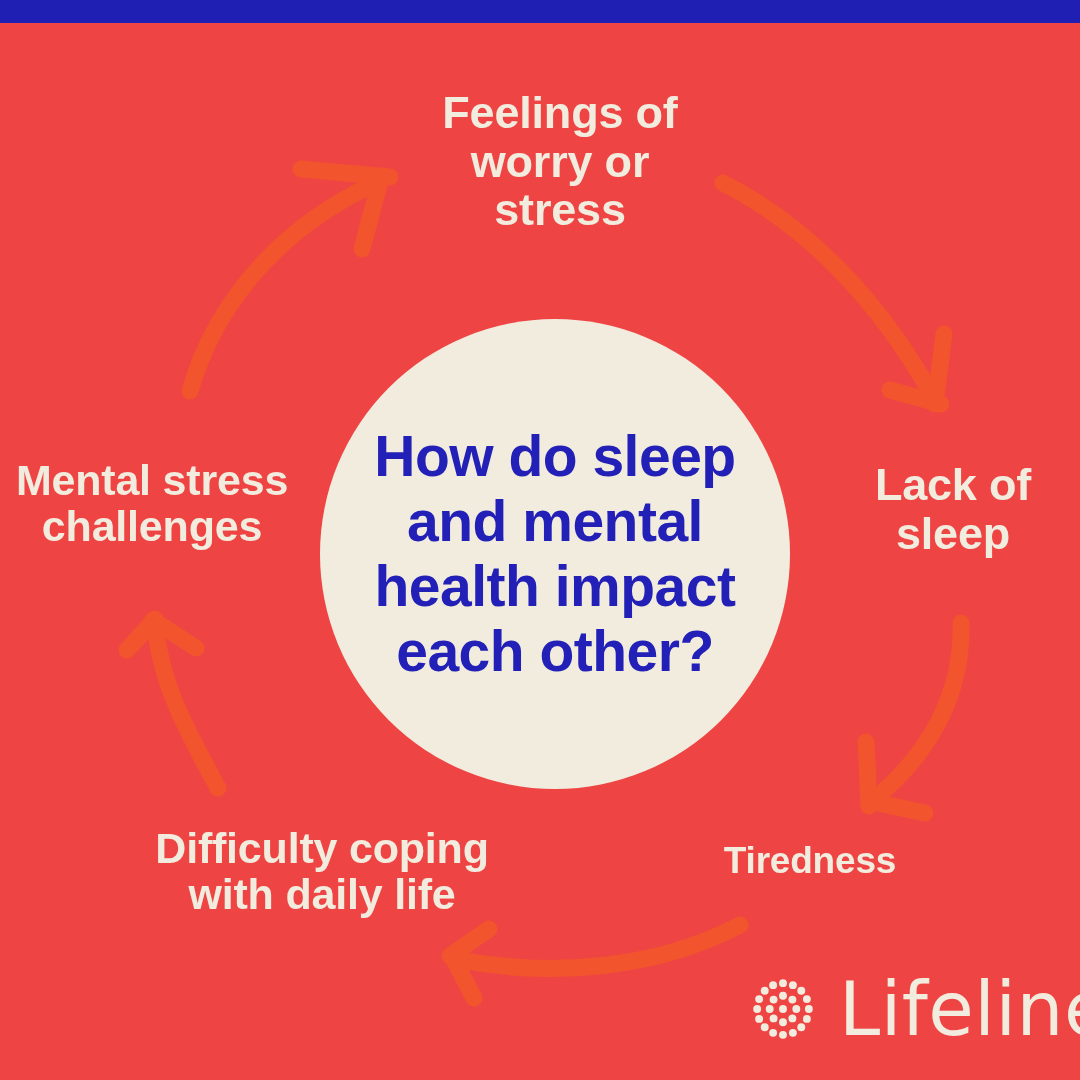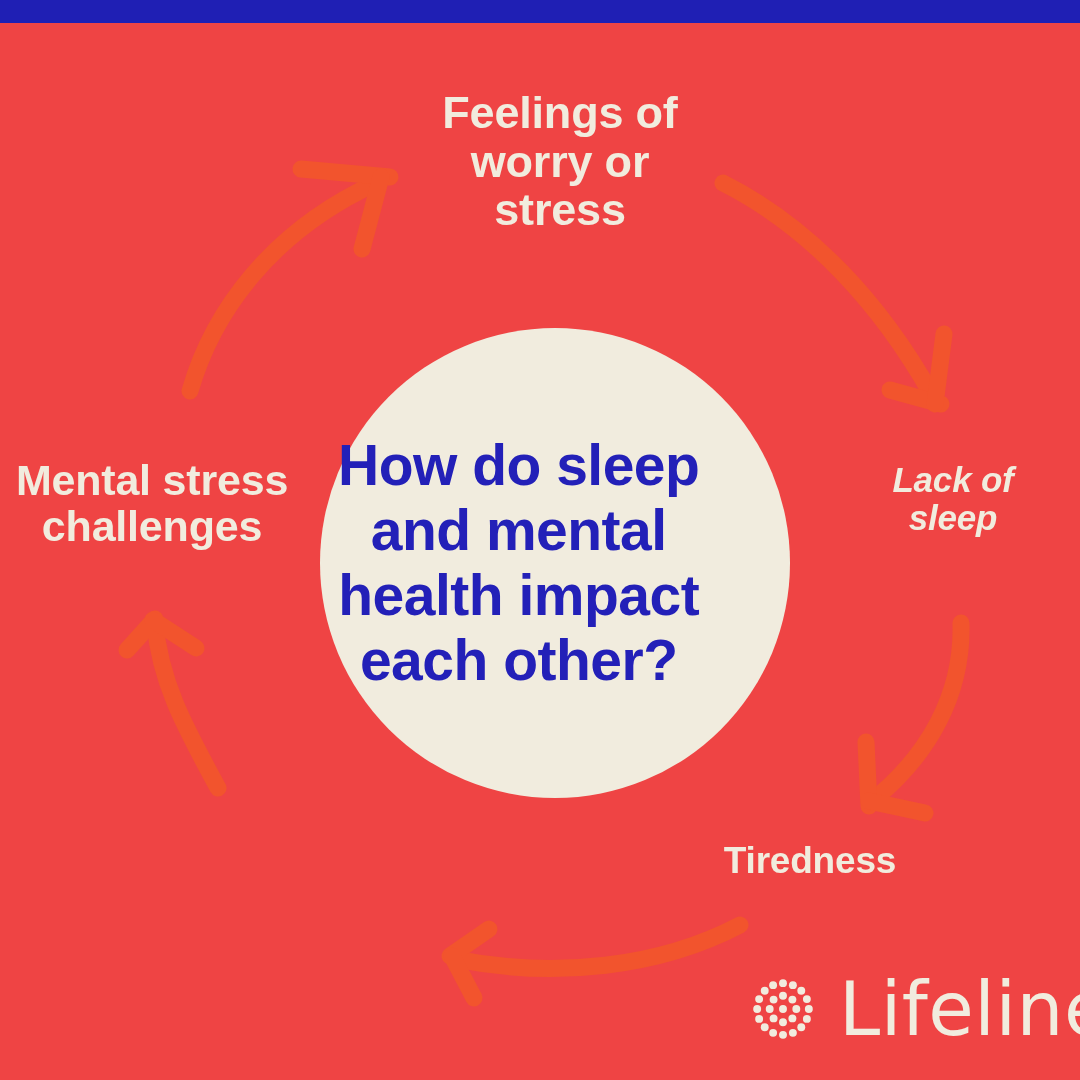--- a/index.html
+++ b/index.html
@@ -36,22 +36,21 @@
   #label-worry {
     left: 390px;
     top: 66px;
     width: 340px;
     font-size: 45px;
   }
   #label-lack-of-sleep {
     left: 828px;
     top: 438px;
     width: 250px;
-    font-size: 35px;
-    font-style: italic;
+    font-size: 45px;
   }
   #label-tiredness {
     left: 660px;
     top: 818px;
     width: 300px;
     font-size: 37px;
   }
   #label-difficulty {
     left: 112px;
     top: 802px;
@@ -60,28 +59,28 @@
   }
   #label-mental-health {
     left: 2px;
     top: 434px;
     width: 300px;
     font-size: 43px;
   }
   #center-circle {
     position: absolute;
     left: 320px;
-    top: 305px;
+    top: 296px;
     width: 470px;
     height: 470px;
     border-radius: 50%;
     background: #F1ECDE;
     display: flex;
     align-items: center;
-    justify-content: flex-start;
+    justify-content: center;
   }
   #center-heading {
     color: #2320B8;
     font-weight: bold;
     font-size: 57px;
     line-height: 1.14;
     text-align: center;
     white-space: pre-line;
     letter-spacing: -0.5px;
     padding: 0 18px;
@@ -152,20 +151,22 @@
 
   <div class="cycle-label" id="label-worry">Feelings of
 worry or
 stress</div>
 
   <div class="cycle-label" id="label-lack-of-sleep">Lack of
 sleep</div>
 
   <div class="cycle-label" id="label-tiredness">Tiredness</div>
 
+  <div class="cycle-label" id="label-difficulty">Difficulty coping
+with daily life</div>
 
   <div class="cycle-label" id="label-mental-health">Mental stress
 challenges</div>
 
   <div id="center-circle">
     <h1 id="center-heading">How do sleep
 and mental
 health impact
 each other?</h1>
   </div>

